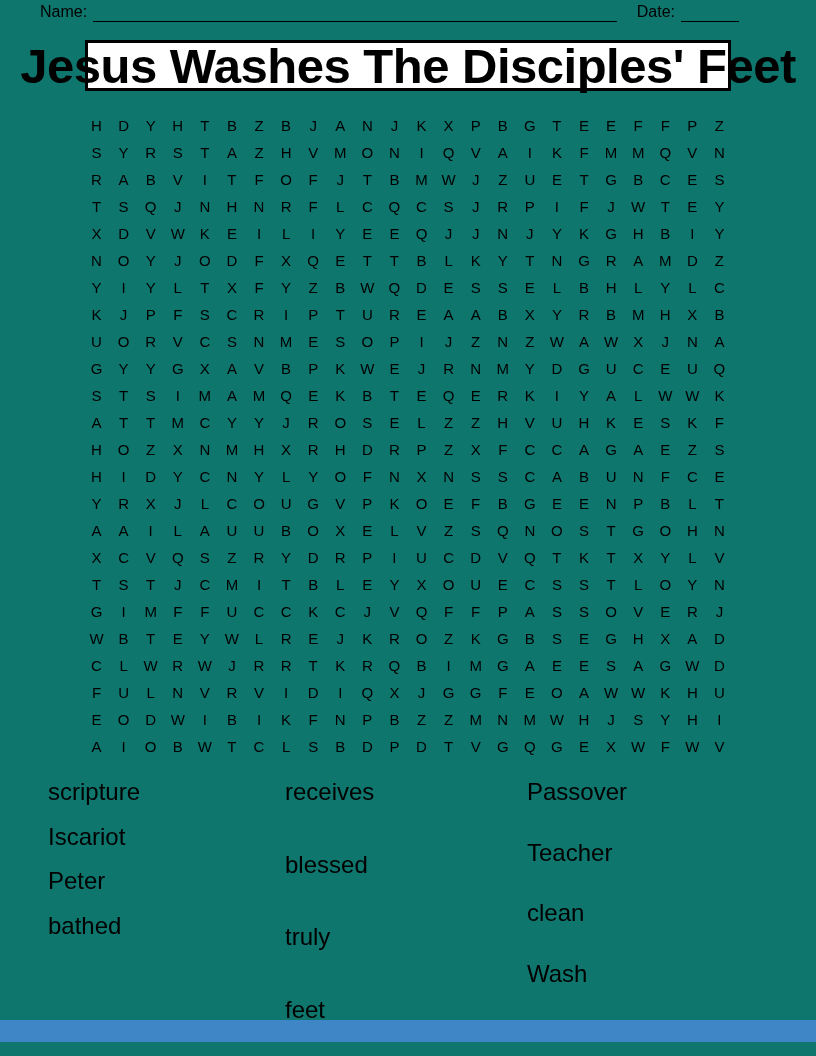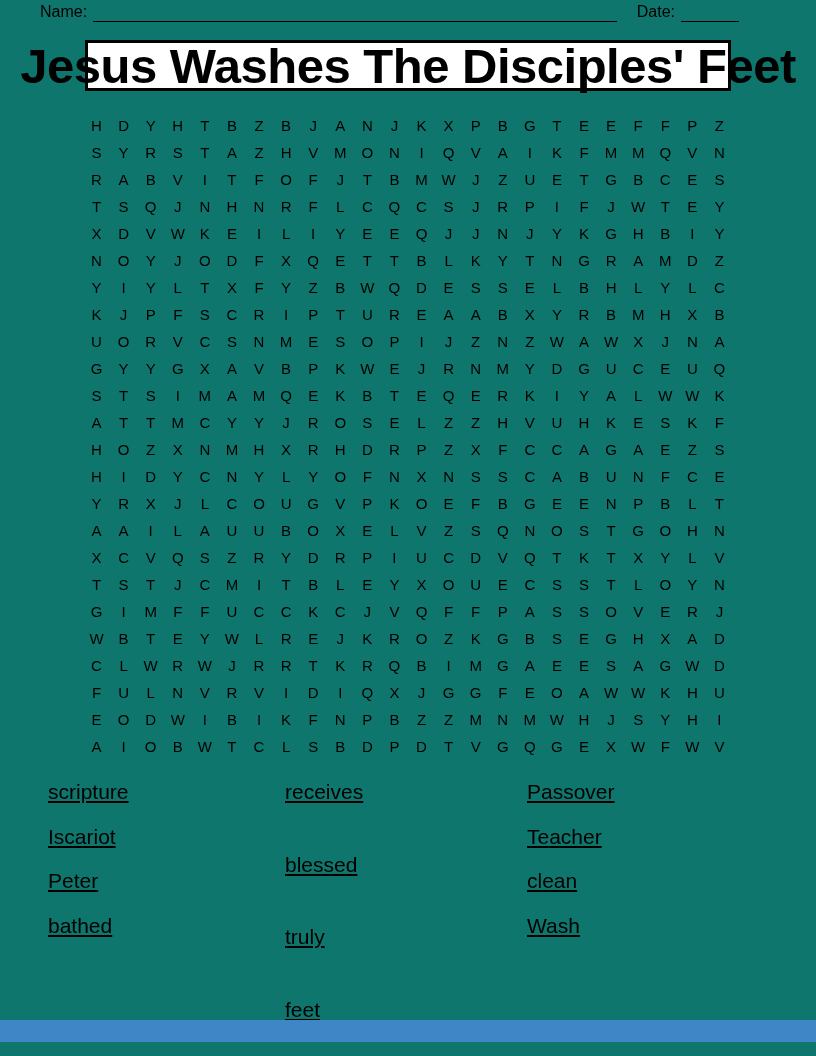--- a/index.html
+++ b/index.html
@@ -53,26 +53,25 @@
 
   
   .words {
     position: absolute;
     top: 779px; left: 48px; right: 40px;
     display: flex;
   }
   .word-col { display: flex; flex-direction: column; }
   .word-col.c0 { width: 237px; }
   .word-col.c1 { width: 242px; gap: 28px; }
-  .word-col.c2 { flex: 1; }
+  .word-col.c2 { flex: 1; gap: 16px; }
   .word {
     height: 44.5px;
-    font-size: 21px; line-height: 26px;
+    font-size: 24px; line-height: 26px;
     font-weight: 500;
-    text-decoration: underline;
   }
 
   
   .bottom-bar {
     position: absolute;
     left: 0; right: 0; top: 1020px; height: 22px;
   }
 </style>
 </head>
 <body>

